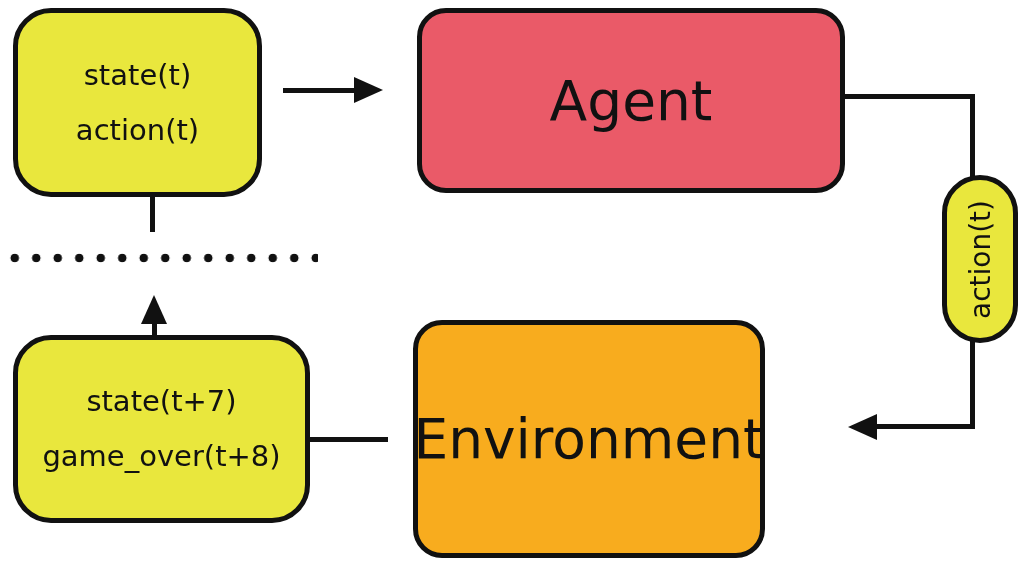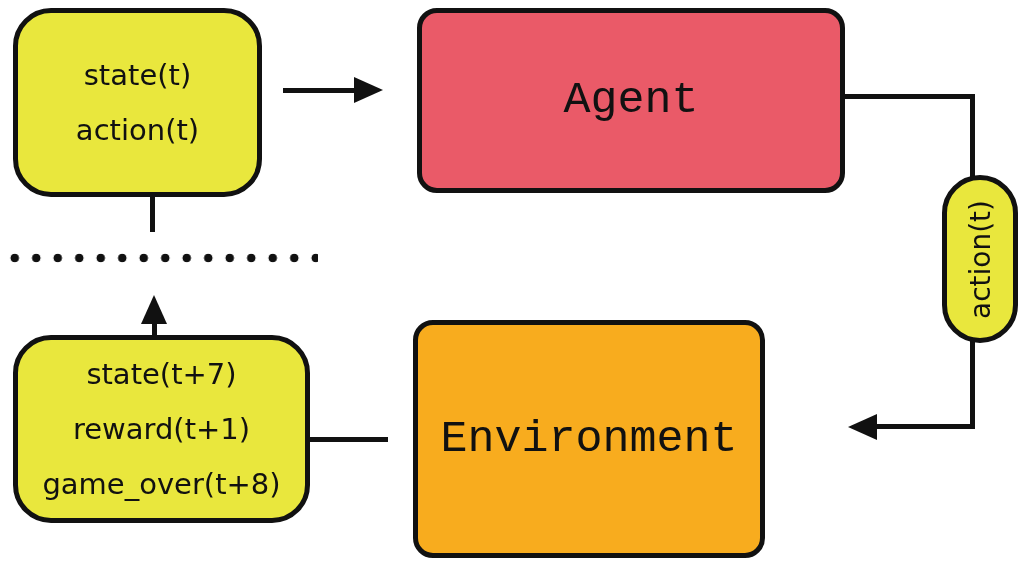--- a/index.html
+++ b/index.html
@@ -24,21 +24,21 @@
   .yellow { background: #e9e73d; }
   .red    { background: #ea5a68; }
   .orange { background: #f8ac1e; }
 
   .signal-box { border-radius: 38px; font-size: 29px; }
   .signal-box .sig-line {
     line-height: 55px;
     white-space: nowrap;
     text-align: center;
   }
-  .big-box { border-radius: 20px; font-size: 45px; font-family: Liberation Mono, monospace; }
+  .big-box { border-radius: 29px; font-size: 55px; }
 
   .pill { border-radius: 38px; }
   .pill .rot {
     transform: rotate(-90deg);
     white-space: nowrap;
     font-size: 28px;
   }
 
   .hline, .vline { position: absolute; background: #111111; }
   .hline { height: 5px; }
@@ -95,21 +95,20 @@
   </div>
 
   <div class="node orange big-box" style="left:413px; top:320px; width:352px; height:238px;">
     <div>Environment</div>
   </div>
 
   <div class="hline" style="left:310px; top:437px; width:78px;"></div>
 
   <div class="node yellow signal-box" style="left:13px; top:335px; width:297px; height:188px;">
     <div class="sig-line">state(t+7)</div>
-    <div class="sig-line">reward(t+1)</div>
     <div class="sig-line">game_over(t+8)</div>
   </div>
 
   <div class="vline" style="left:150px; top:196px; height:36px;"></div>
   <div class="dotted-divider" style="left:4px; top:253px; width:314px; height:10px;"></div>
   <div class="arrowhead arrow-up" style="left:141px; top:295px;"></div>
   <div class="vline" style="left:152px; top:318px; height:17px;"></div>
 
 </div>
 

